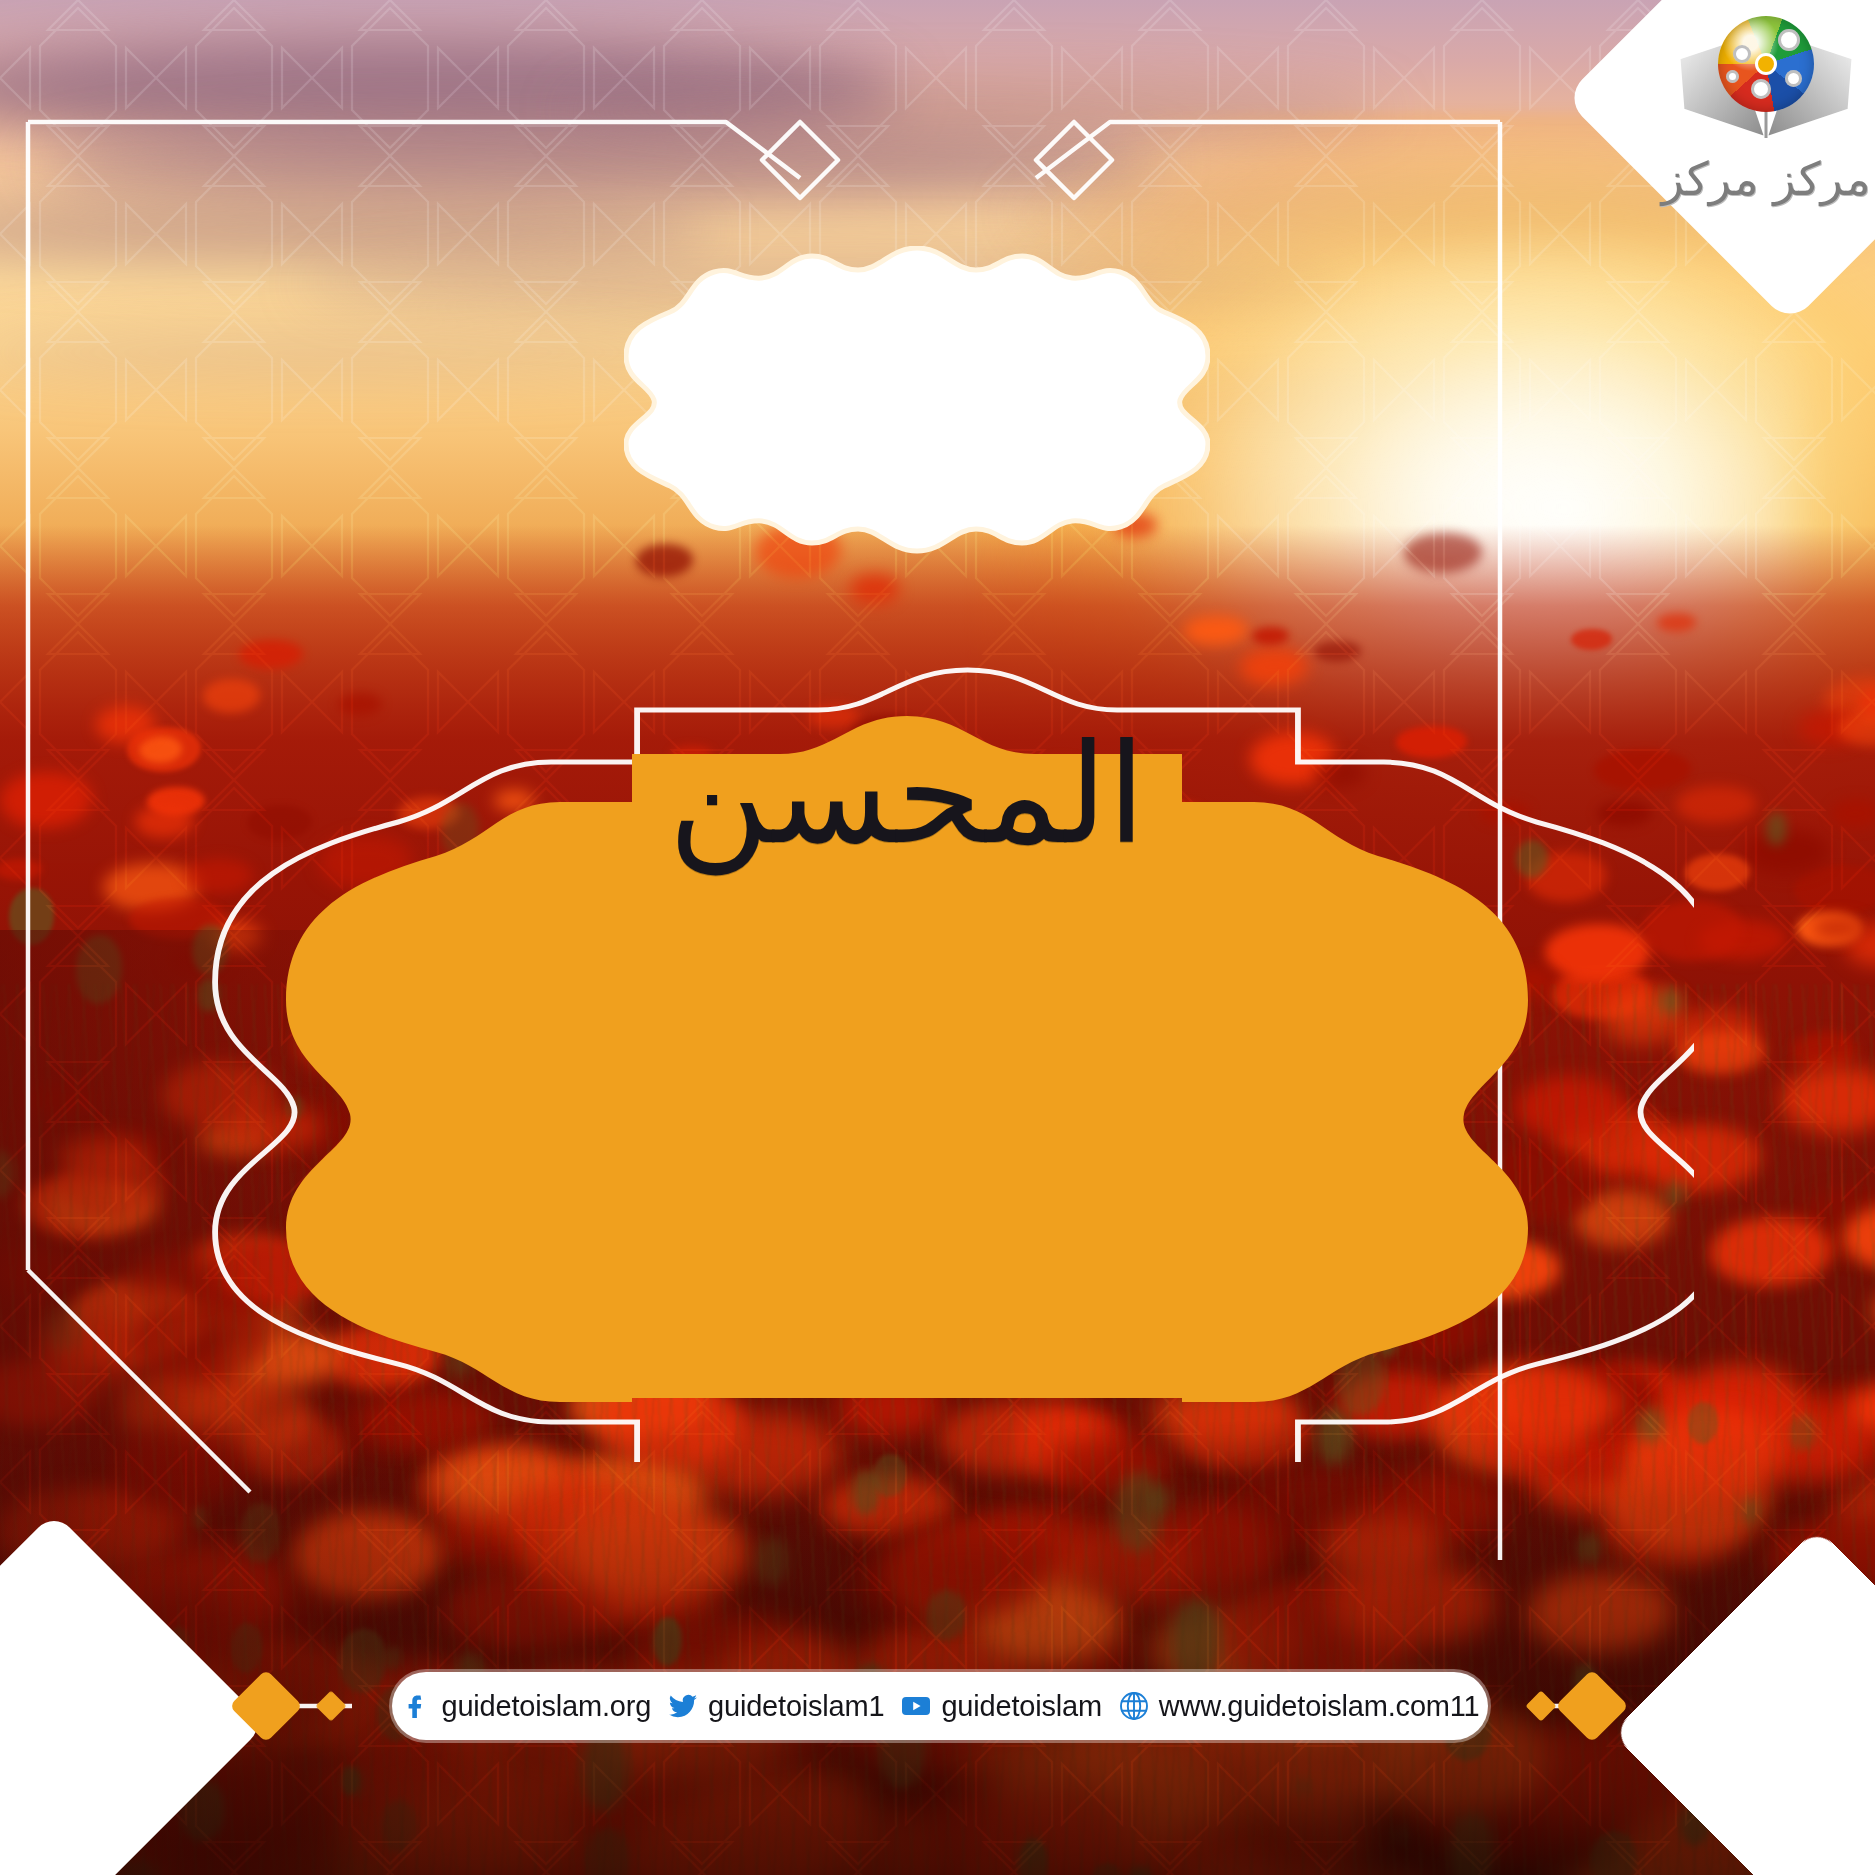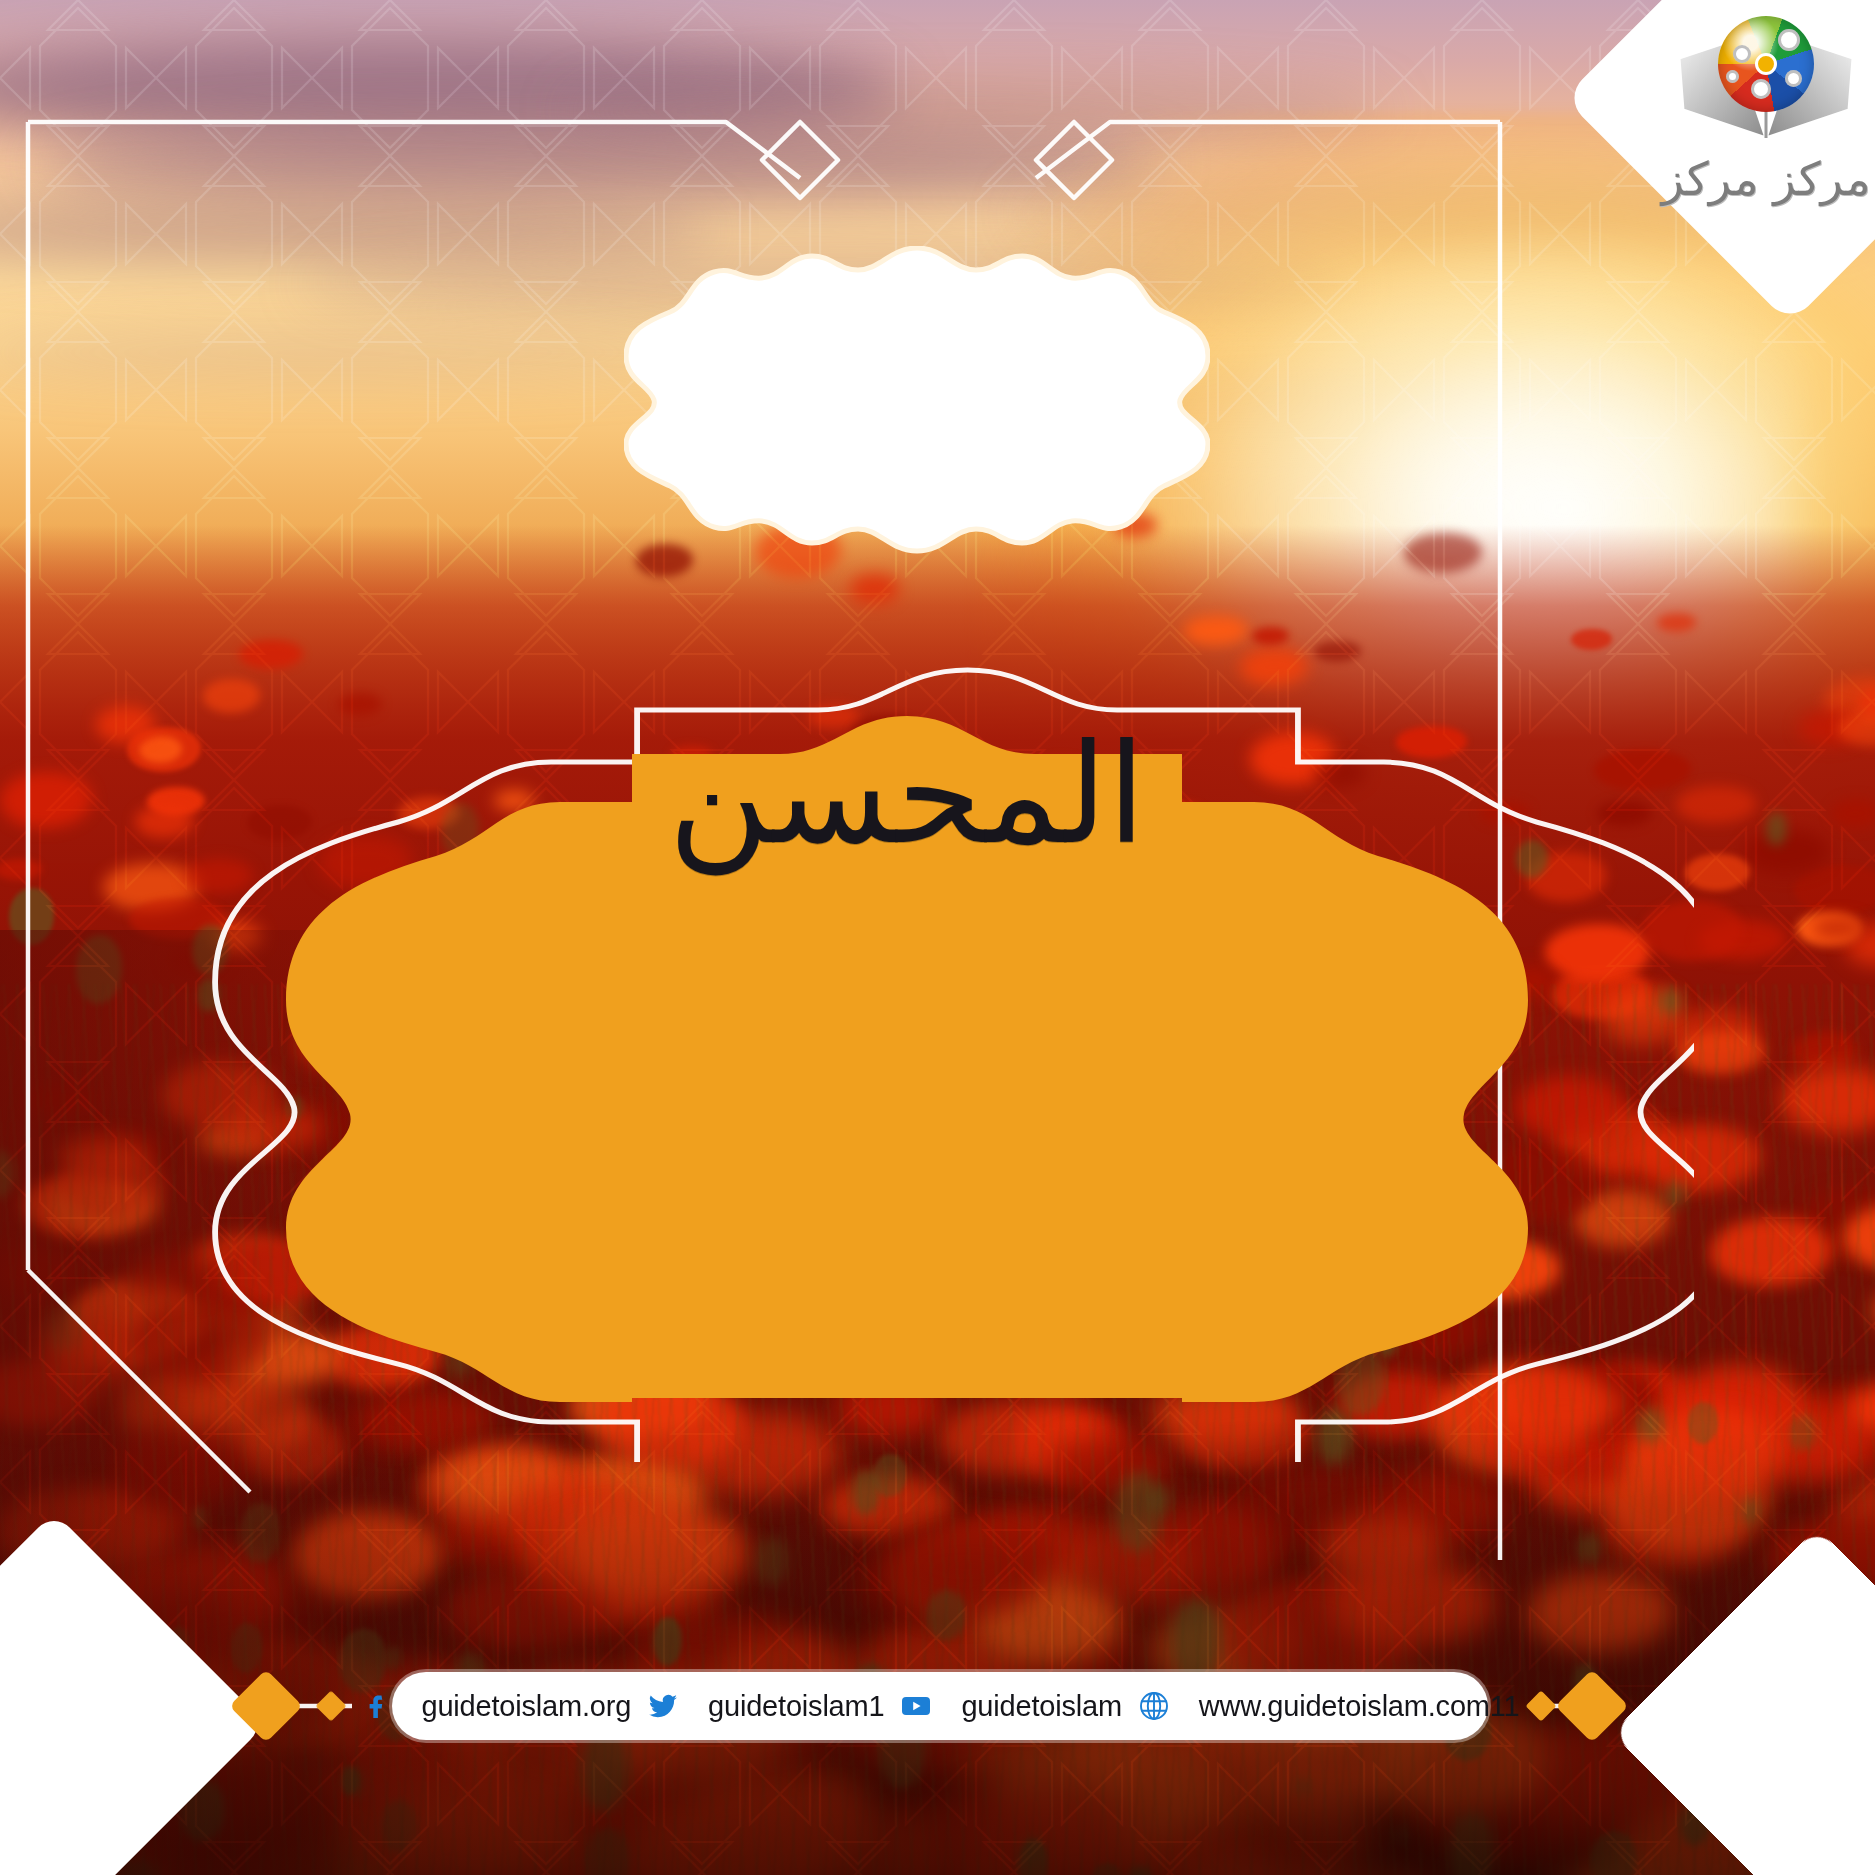--- a/index.html
+++ b/index.html
@@ -230,21 +230,21 @@
   
   .social-bar{
     position:absolute;left:392px;top:1672px;width:1096px;height:68px;
     background:#ffffff;border-radius:34px;
     display:flex;align-items:center;justify-content:center;gap:16px;
     box-shadow:0 0 0 3px rgba(255,255,255,.35);
   }
   .social-item{display:flex;align-items:center;gap:9px;}
   .social-label{
     font-family:"Liberation Sans", sans-serif;
-    font-size:29px;color:#15151a;letter-spacing:-.2px;white-space:nowrap;margin-left:20px;
+    font-size:29px;color:#15151a;letter-spacing:-.2px;white-space:nowrap;
   }
   .si-ico{width:32px;height:32px;flex:0 0 auto;display:block;}
 
   
   .diamond{position:absolute;transform:rotate(45deg);background:#f0a01e;}
   .d-big{width:52px;height:52px;border-radius:7px;}
   .d-small{width:22px;height:22px;border-radius:3px;}
 </style>
 </head>
 <body>

